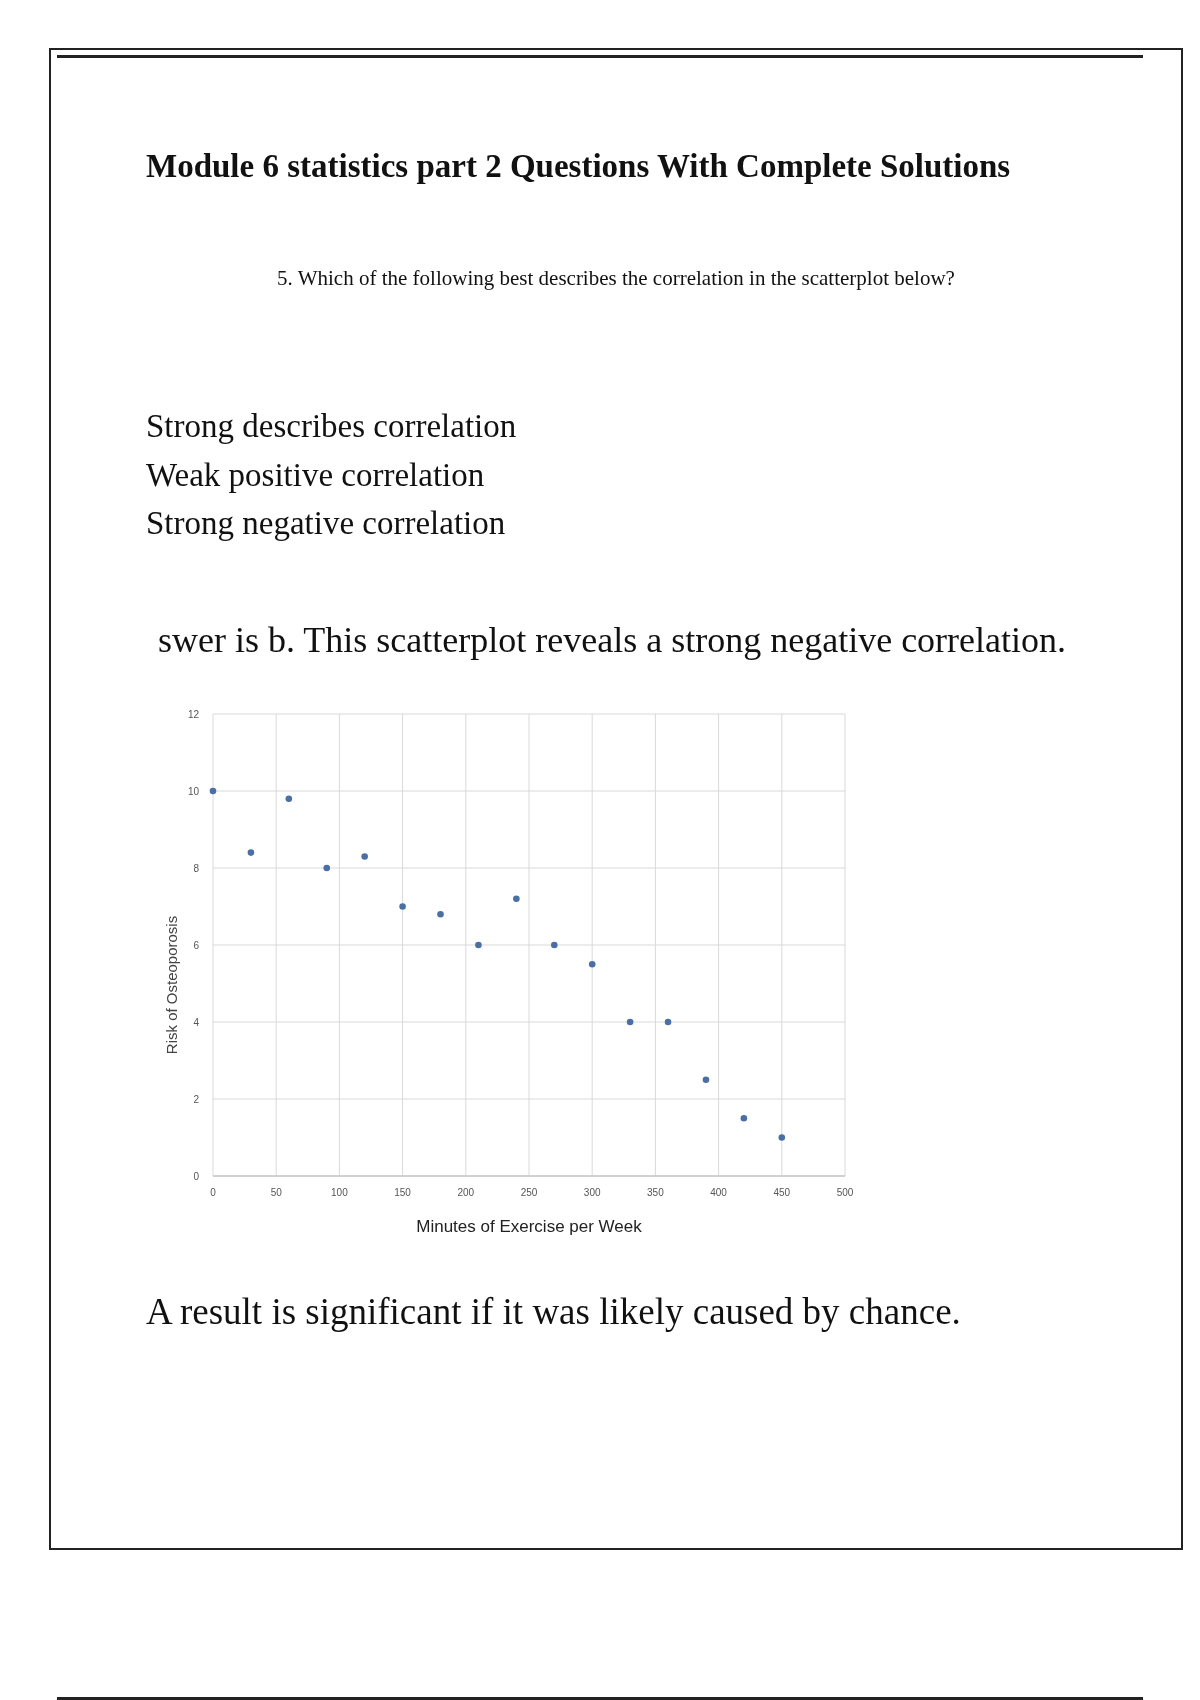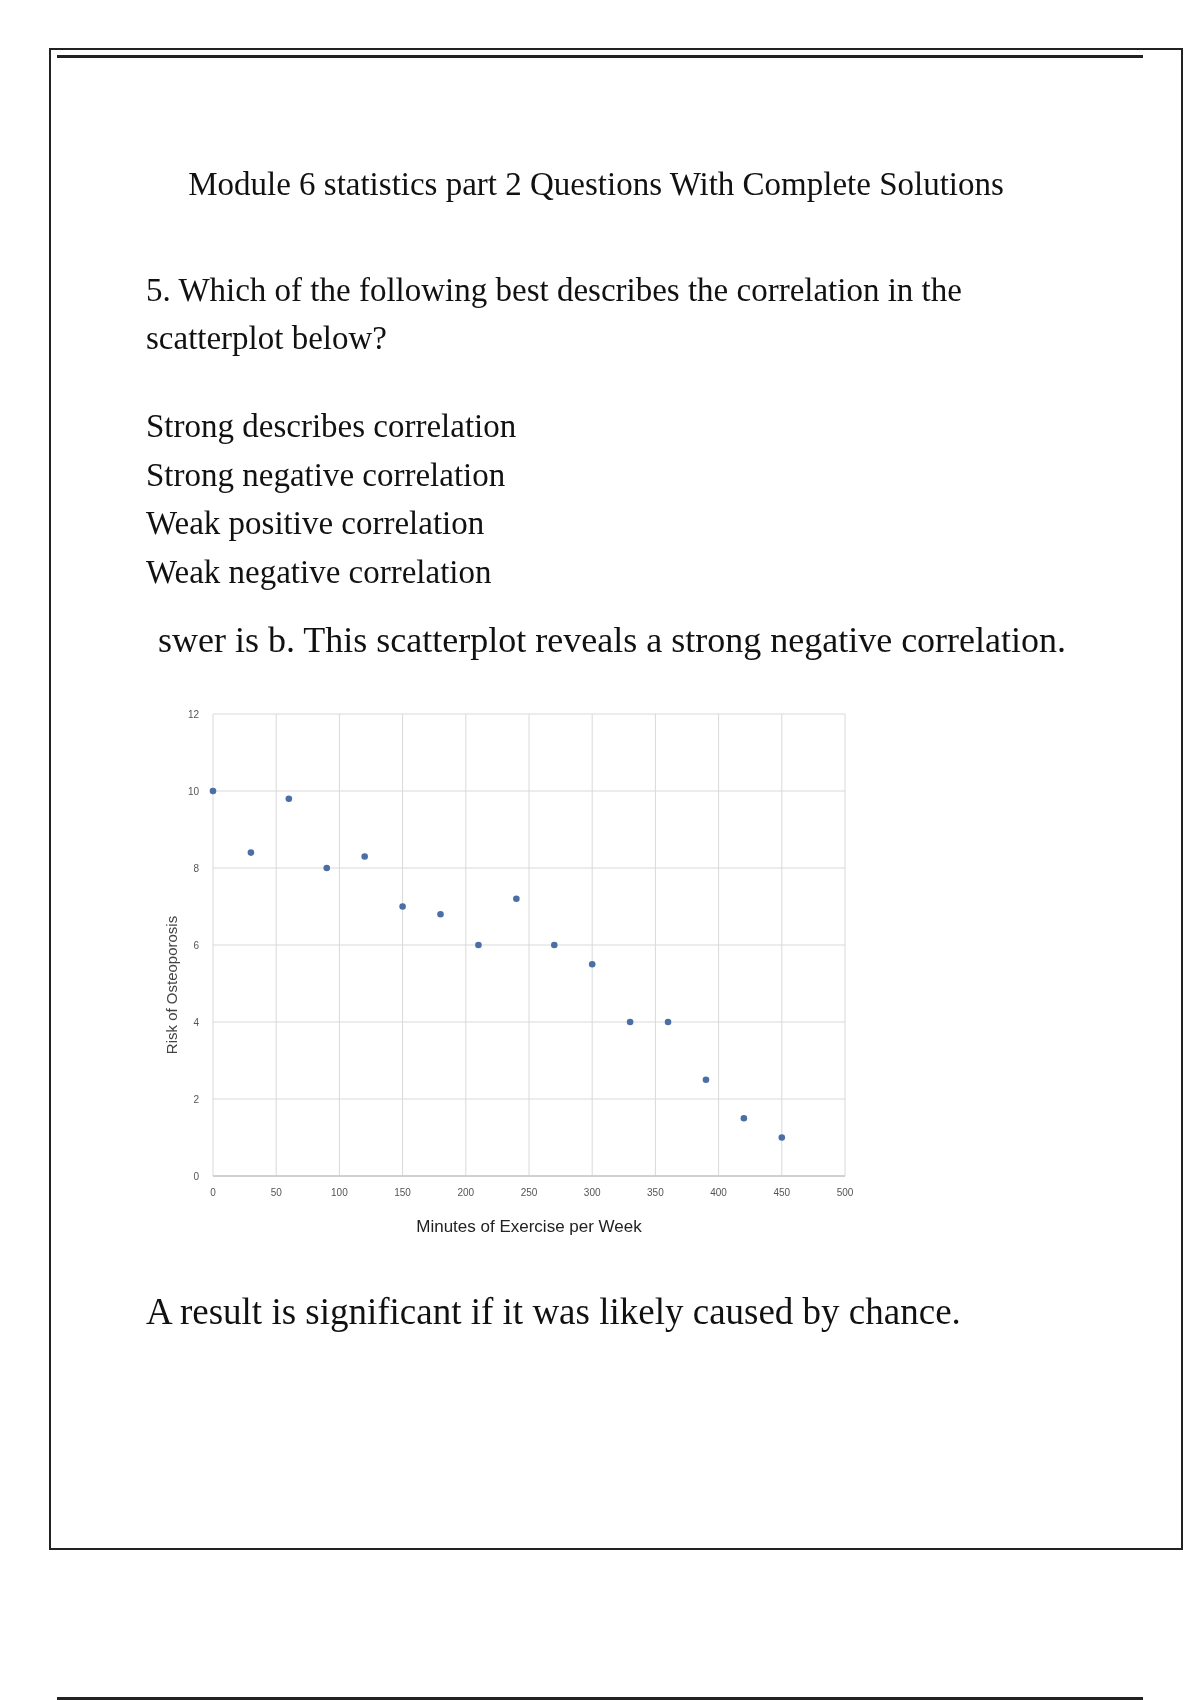--- a/index.html
+++ b/index.html
@@ -1,42 +1,41 @@
 <!DOCTYPE html>
 <html><head>
 <meta charset="utf-8">
 <style>
   html, body { margin: 0; padding: 0; background: #ffffff; }
   body { width: 1200px; height: 1700px; position: relative; overflow: hidden; font-family: "Liberation Serif", serif; color: #111; }
   .frame { position: absolute; left: 49px; top: 48px; width: 1134px; height: 1502px; border: 2px solid #222; border-right-width: 2px; box-sizing: border-box; }
   .rule-top { position: absolute; left: 57px; top: 55px; width: 1086px; height: 3px; background: #222; }
   .rule-bottom { position: absolute; left: 57px; top: 1697px; width: 1086px; height: 3px; background: #222; }
-  .title { position: absolute; left: 146px; top: 160px; width: 900px; font-size: 33px; font-weight: normal; line-height: 48px; text-align: center; }
-  .question { position: absolute; left: 146px; top: 266px; width: 940px; font-size: 33px; line-height: 48px; }
+  .title { position: absolute; left: 146px; top: 142px; width: 900px; font-size: 33px; font-weight: bold; line-height: 48px; }
+  .question { position: absolute; left: 146px; top: 254px; width: 940px; font-size: 21px; line-height: 48px; text-align: center; }
   .options { position: absolute; left: 146px; top: 402px; font-size: 33px; line-height: 48.5px; }
   .option { display: block; }
   .answer { position: absolute; left: 158px; top: 616px; font-size: 36px; line-height: 48px; white-space: nowrap; }
   .footer-text { position: absolute; left: 146px; top: 1288px; font-size: 37px; line-height: 48px; white-space: nowrap; }
   .chart { position: absolute; left: 150px; top: 700px; width: 740px; height: 560px; }
   .chart svg text { font-family: "Liberation Sans", sans-serif; }
 </style>
 </head>
 <body>
 
 <div class="frame"></div>
 <div class="rule-top"></div>
 
 <div class="title">Module 6 statistics part 2 Questions With Complete Solutions</div>
 <div class="question">5. Which of the following best describes the correlation in the scatterplot below?</div>
 
 <div class="options">
   <span class="option">Strong describes correlation</span>
+  <span class="option">Weak positive correlation</span>
   <span class="option">Strong negative correlation</span>
-  <span class="option">Weak positive correlation</span>
-  <span class="option">Weak negative correlation</span>
 </div>
 
 <div class="answer">swer is b. This scatterplot reveals a strong negative correlation.</div>
 
 <div class="chart">
   <svg id="chart-svg" width="740" height="560">
       <line x1="63" x2="63" y1="14" y2="476" stroke="#d9d9d9" stroke-width="1"></line>
       <text x="63" y="496" font-size="10" fill="#555" text-anchor="middle">0</text>
       <line x1="126.2" x2="126.2" y1="14" y2="476" stroke="#d9d9d9" stroke-width="1"></line>
       <text x="126.2" y="496" font-size="10" fill="#555" text-anchor="middle">50</text>

